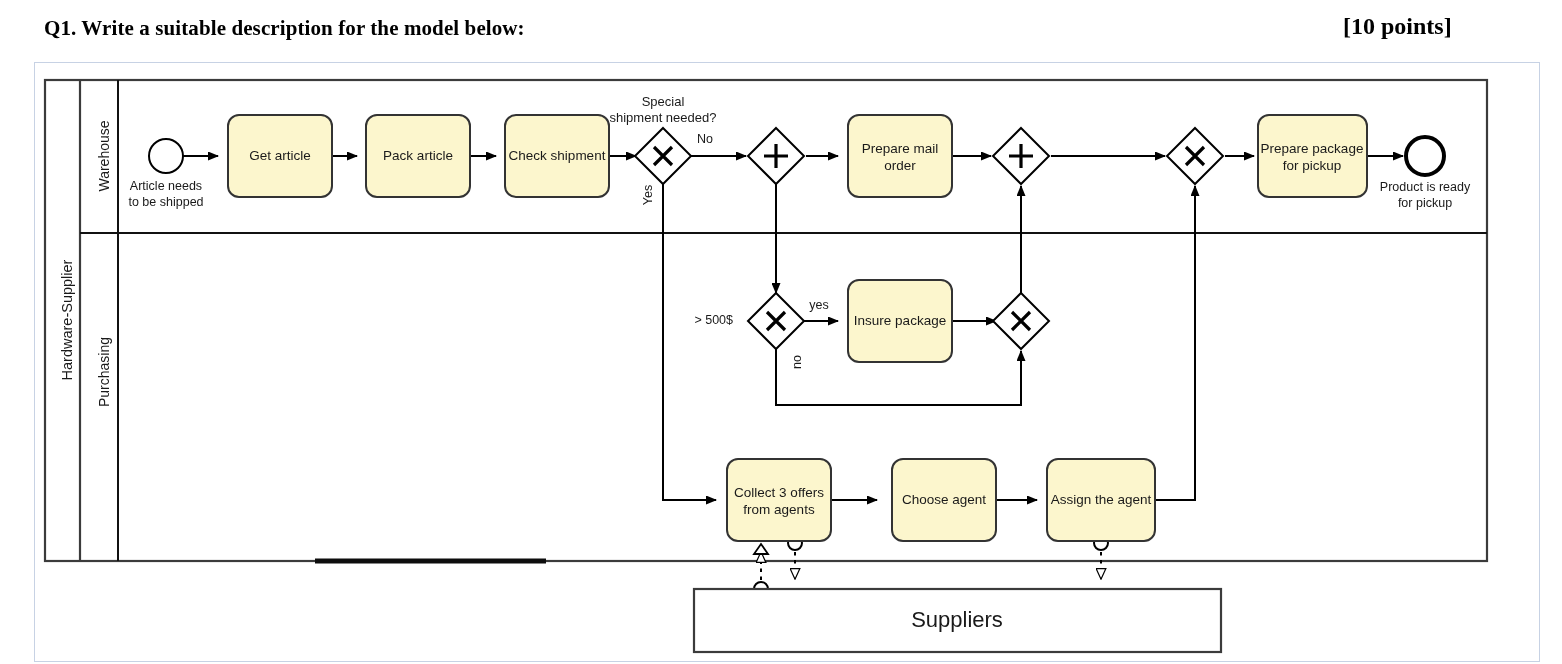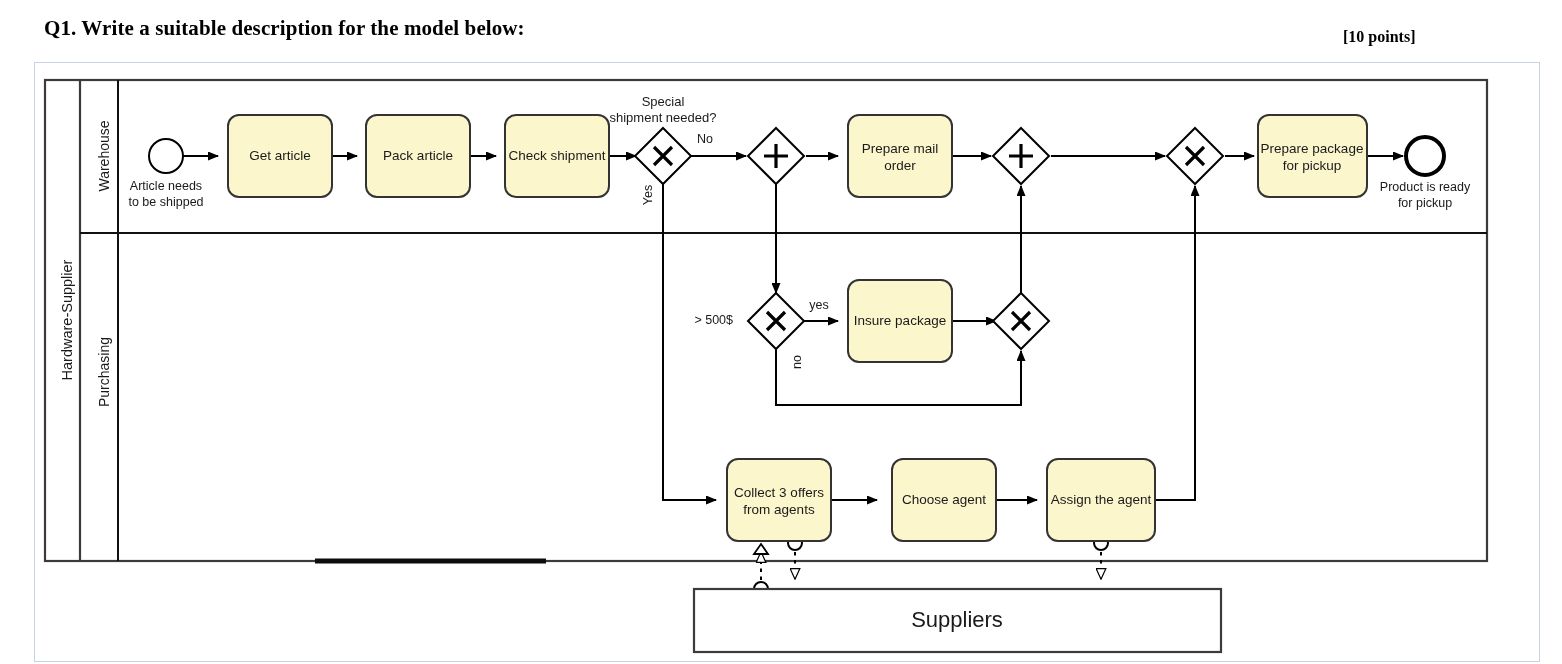--- a/index.html
+++ b/index.html
@@ -35,24 +35,24 @@
     font-family: "Liberation Serif", serif;
     font-weight: bold;
     font-size: 21px;
     color: #000000;
     white-space: nowrap;
     letter-spacing: 0.1px;
   }
   .qheader-points {
     position: absolute;
     left: 1343px;
-    top: 28px;
+    top: 13px;
     font-family: "Liberation Serif", serif;
     font-weight: bold;
-    font-size: 16px;
+    font-size: 24px;
     color: #000000;
     white-space: nowrap;
   }
 
   
   .slide-frame {
     position: absolute;
     left: 34px;
     top: 62px;
     width: 1506px;

